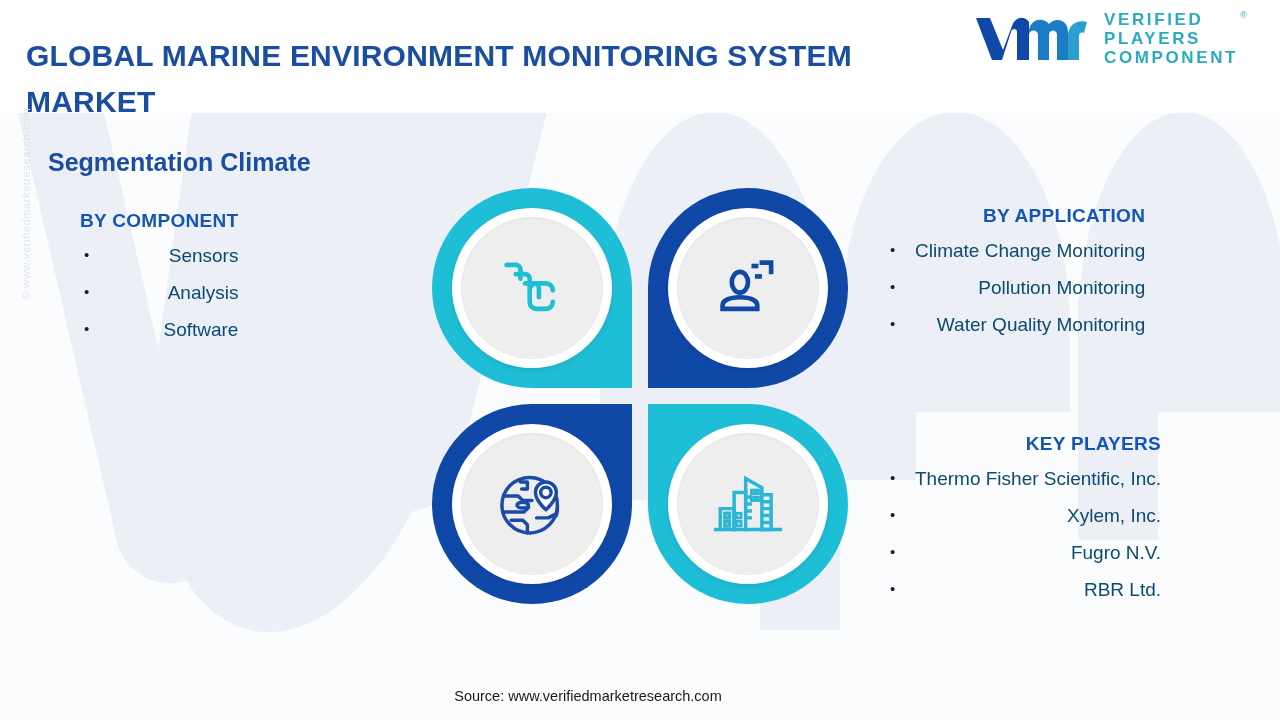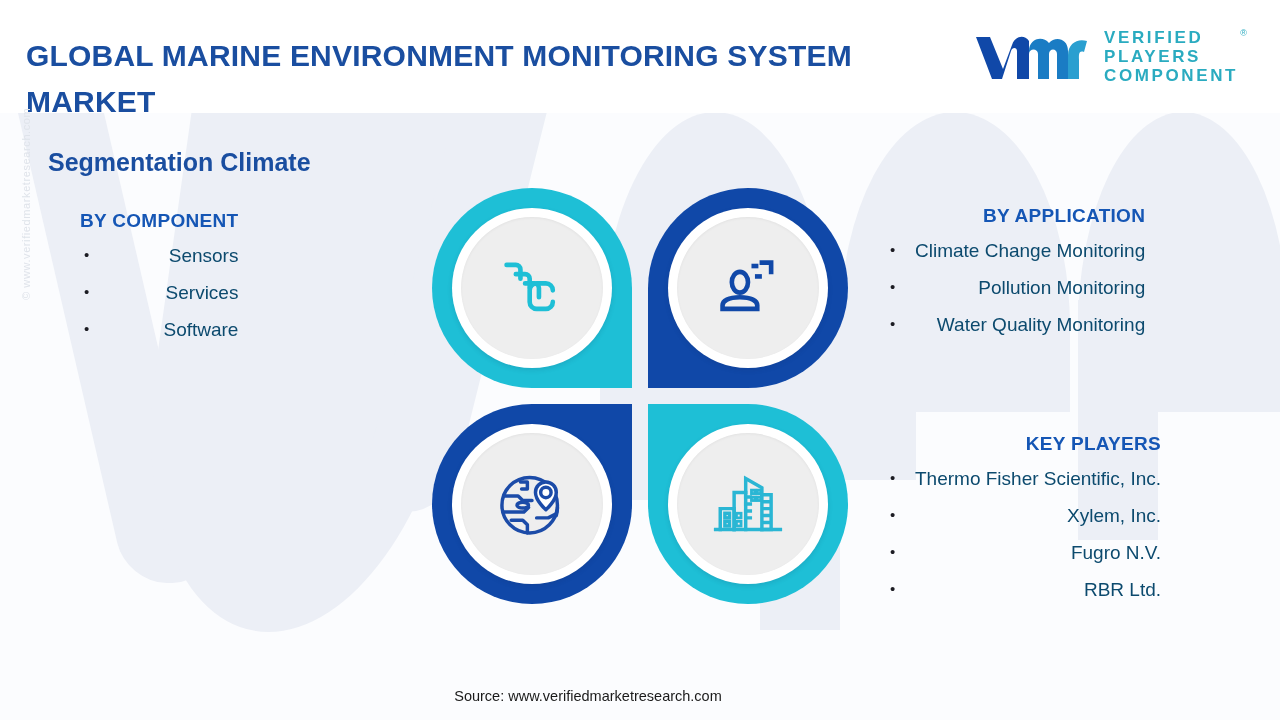--- a/index.html
+++ b/index.html
@@ -80,23 +80,23 @@
     line-height: 46px;
     letter-spacing: 0.2px;
     color: #1a4ea0;
     text-transform: uppercase;
     font-stretch: condensed;
   }
 
   
   .logo {
     position: absolute;
-    right: 42px; top: 28px;
+    right: 42px; top: 10px;
     display: flex;
-    align-items: flex-end;
+    align-items: flex-start;
     gap: 14px;
   }
   .logo-mark { width: 118px; height: 56px; display: block; }
   .logo-words {
     position: relative;
     color: #2aabc0;
     font-size: 17px;
     font-weight: bold;
     letter-spacing: 2.6px;
     line-height: 19px;
@@ -245,21 +245,21 @@
   </div>
 
   <div class="side-wm">© www.verifiedmarketresearch.com</div>
 
   <div class="subtitle">Segmentation Climate</div>
 
   <div class="block blk-component">
     <h3>BY COMPONENT</h3>
     <ul>
       <li>Sensors</li>
-      <li>Services</li>
+      <li>Analysis</li>
       <li>Software</li>
     </ul>
   </div>
 
 
   <div class="block blk-application">
     <h3>BY APPLICATION</h3>
     <ul>
       <li>Climate Change Monitoring</li>
       <li>Pollution Monitoring</li>

